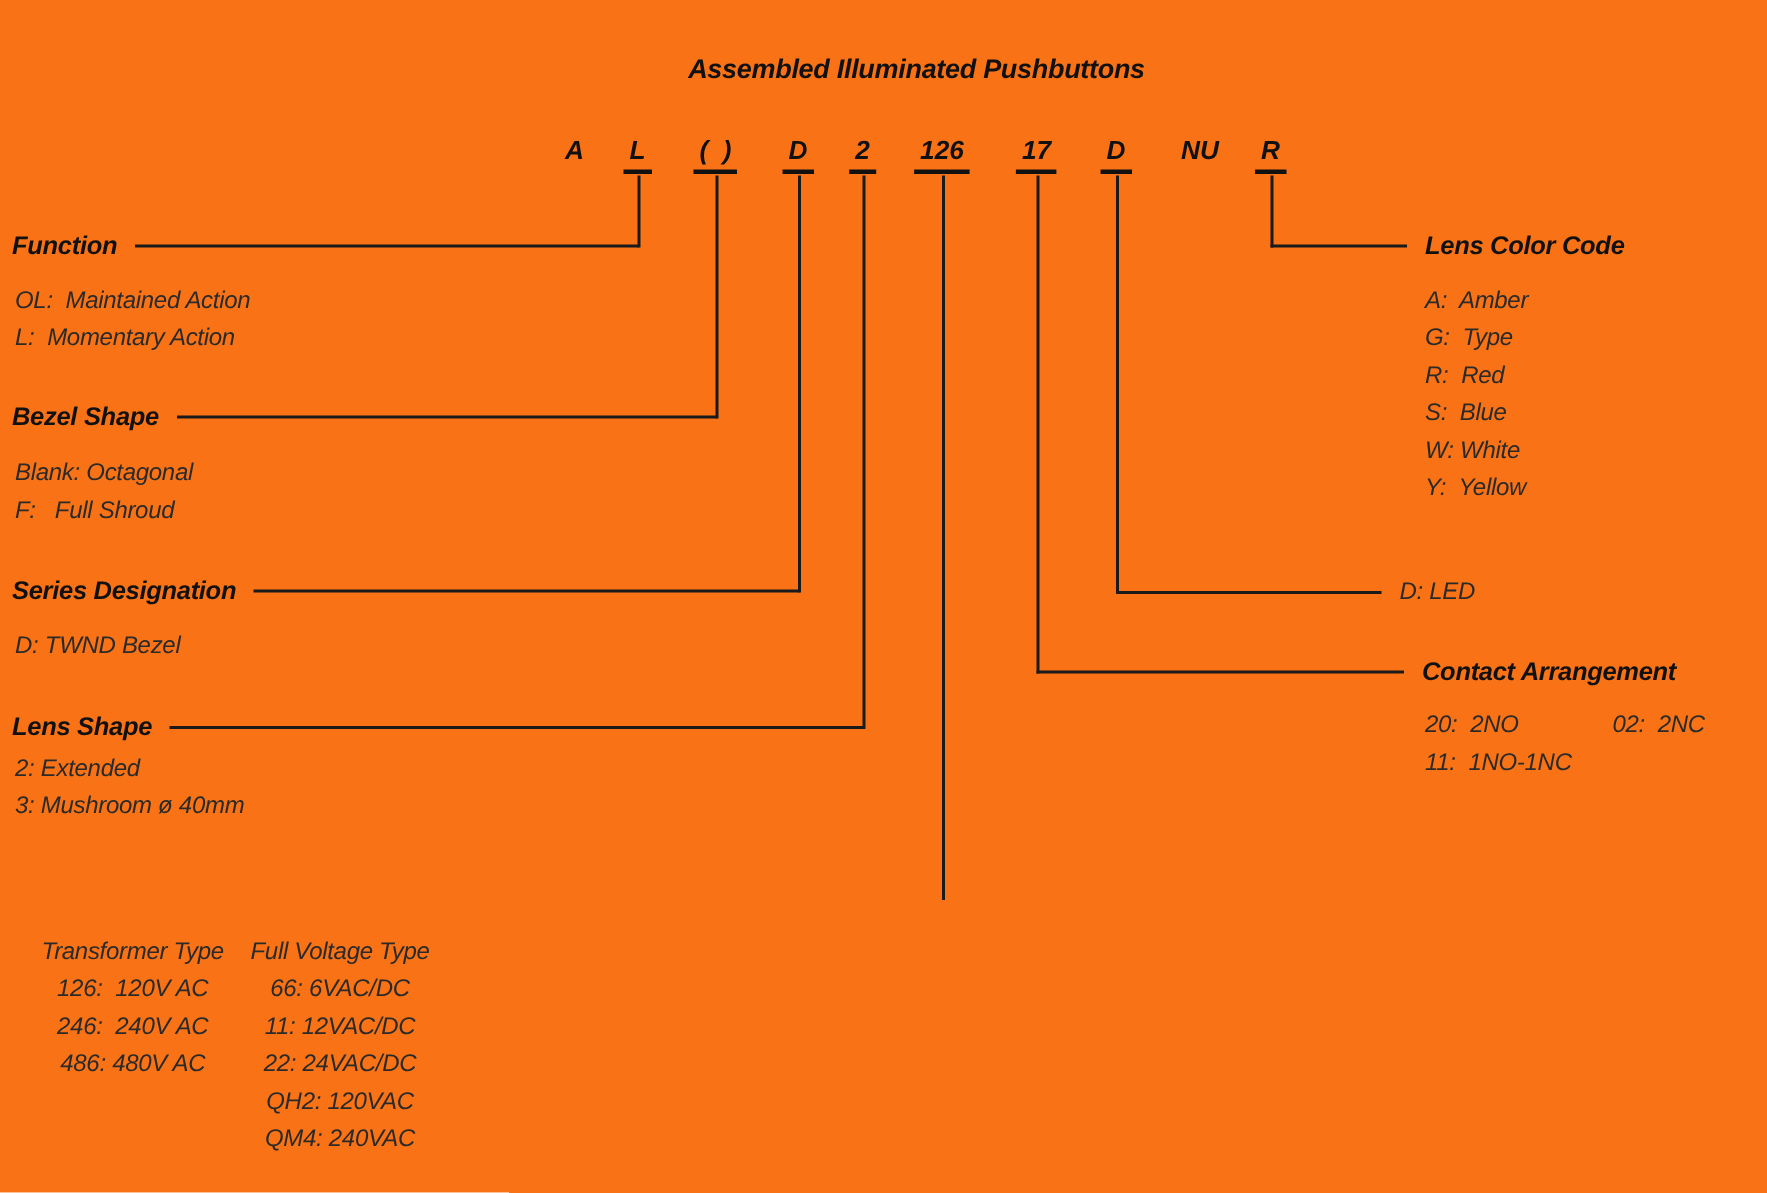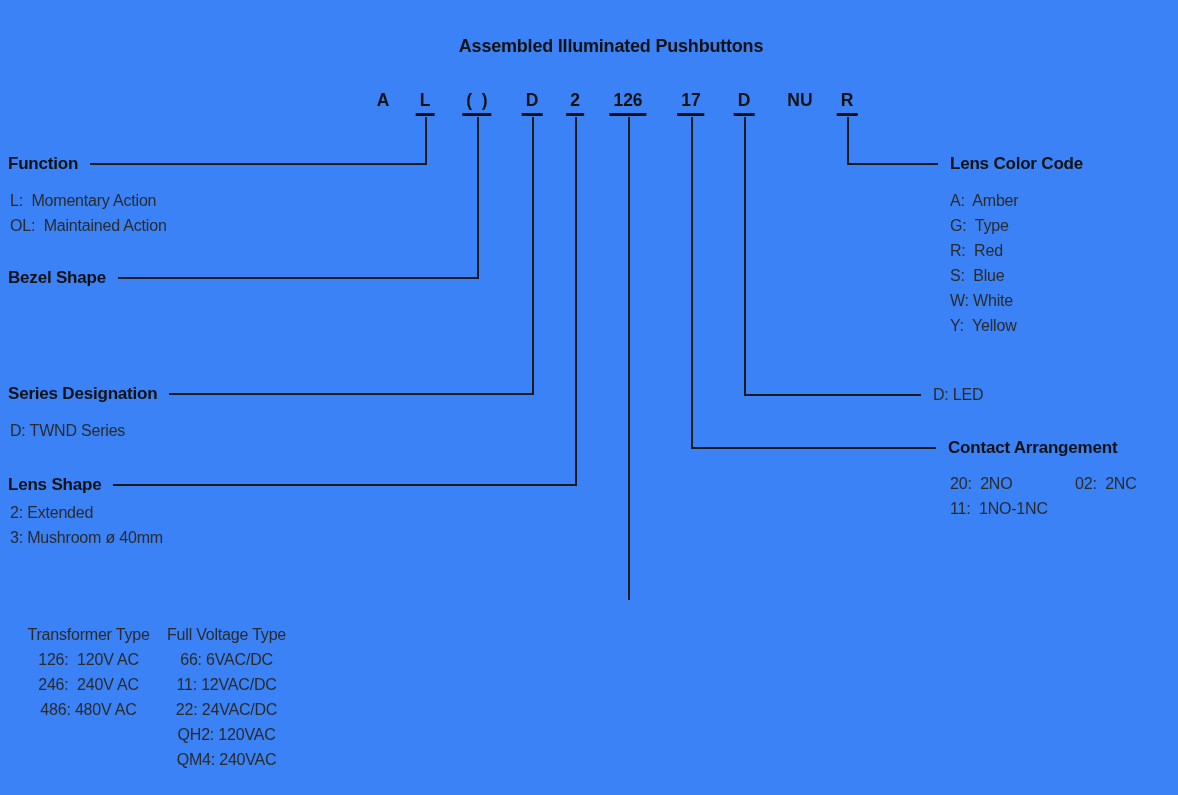--- a/index.html
+++ b/index.html
@@ -1,24 +1,25 @@
 <!DOCTYPE html>
 <html><head>
 <meta charset="utf-8">
 <style>
   * { margin: 0; padding: 0; box-sizing: border-box; }
   html, body { background: #ffffff; }
   .page {
     position: relative;
     width: 1178px;
     height: 795px;
-    background: #3b82f6;
+    background: #f97316;
     font-family: "Liberation Sans", sans-serif;
     color: #262626;
     overflow: hidden;
+    font-style: italic;
   }
   .title {
     position: absolute;
     left: 611px;
     top: 36px;
     transform: translateX(-50%);
     font-size: 18px;
     font-weight: bold;
     color: #111111;
     letter-spacing: -0.2px;
@@ -130,25 +131,29 @@
   <div class="hrow righthead" style="left:691px;top:437px">
     <span class="lead" style="width:245px"></span>
       <span class="h">Contact Arrangement</span>
   </div>
   <div class="hrow righthead" style="left:744px;top:384px">
     <span class="lead" style="width:177px"></span>
       <span class="item" style="line-height:22px">D: LED</span>
   </div>
 
   <div class="items" style="left:10px;top:188px">
+    <div class="item">OL:  Maintained Action</div>
     <div class="item">L:  Momentary Action</div>
-    <div class="item">OL:  Maintained Action</div>
+  </div>
+  <div class="items" style="left:10px;top:303px">
+    <div class="item">Blank: Octagonal</div>
+    <div class="item">F:   Full Shroud</div>
   </div>
   <div class="items" style="left:10px;top:418px">
-    <div class="item">D: TWND Series</div>
+    <div class="item">D: TWND Bezel</div>
   </div>
   <div class="items" style="left:10px;top:500px">
     <div class="item">2: Extended</div>
     <div class="item">3: Mushroom ø 40mm</div>
   </div>
 
   <div class="cols" style="left:10px;top:622px">
     <div class="items" style="position:static;width:157px">
       <div class="item">Transformer Type</div>
       <div class="item">126:  120V AC</div>

